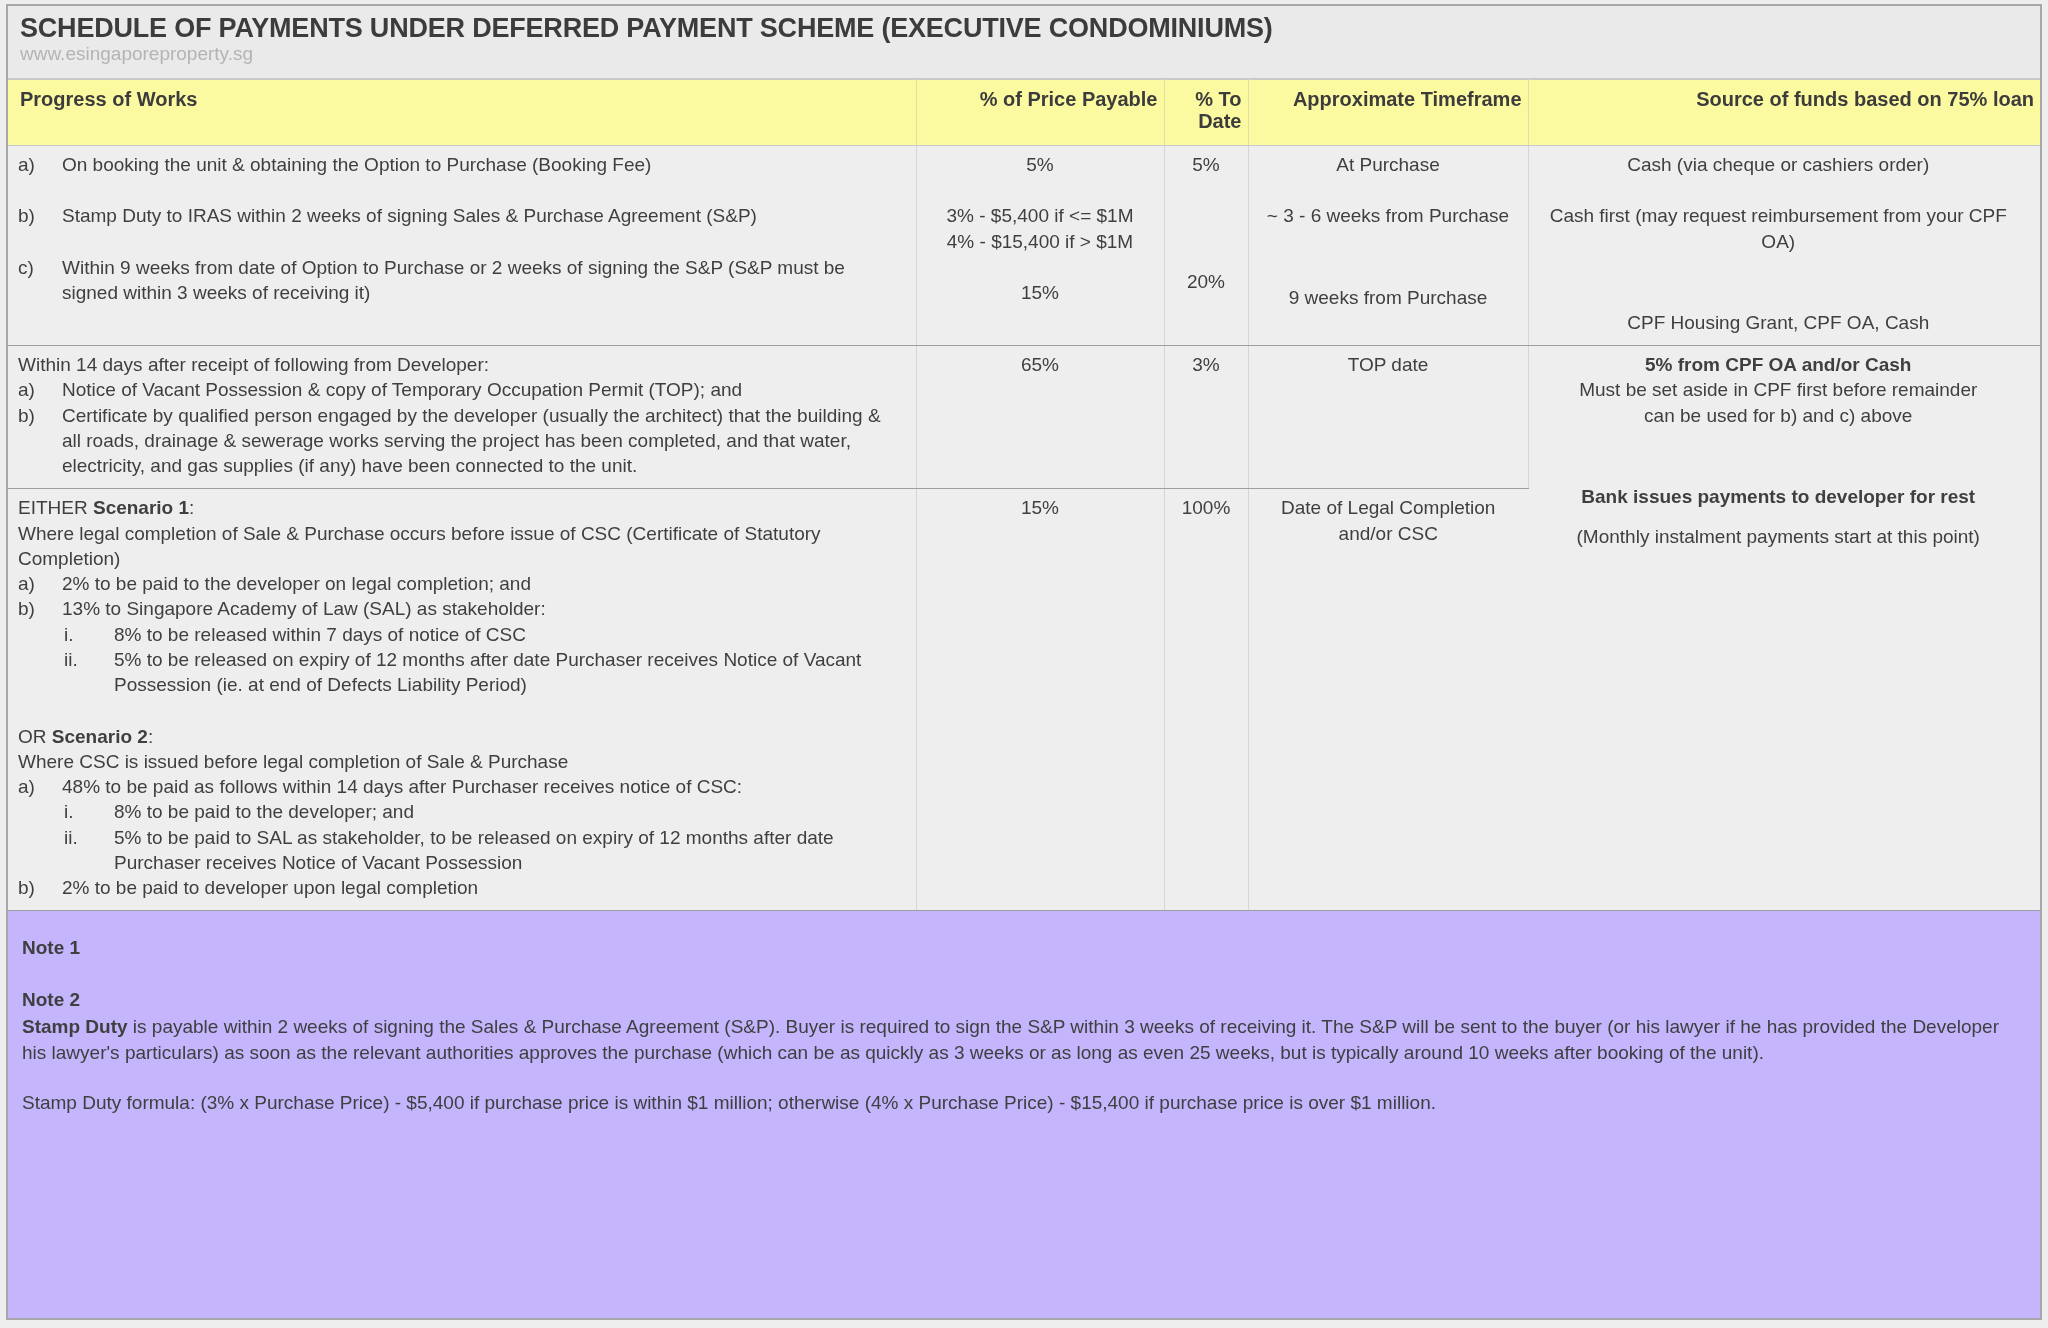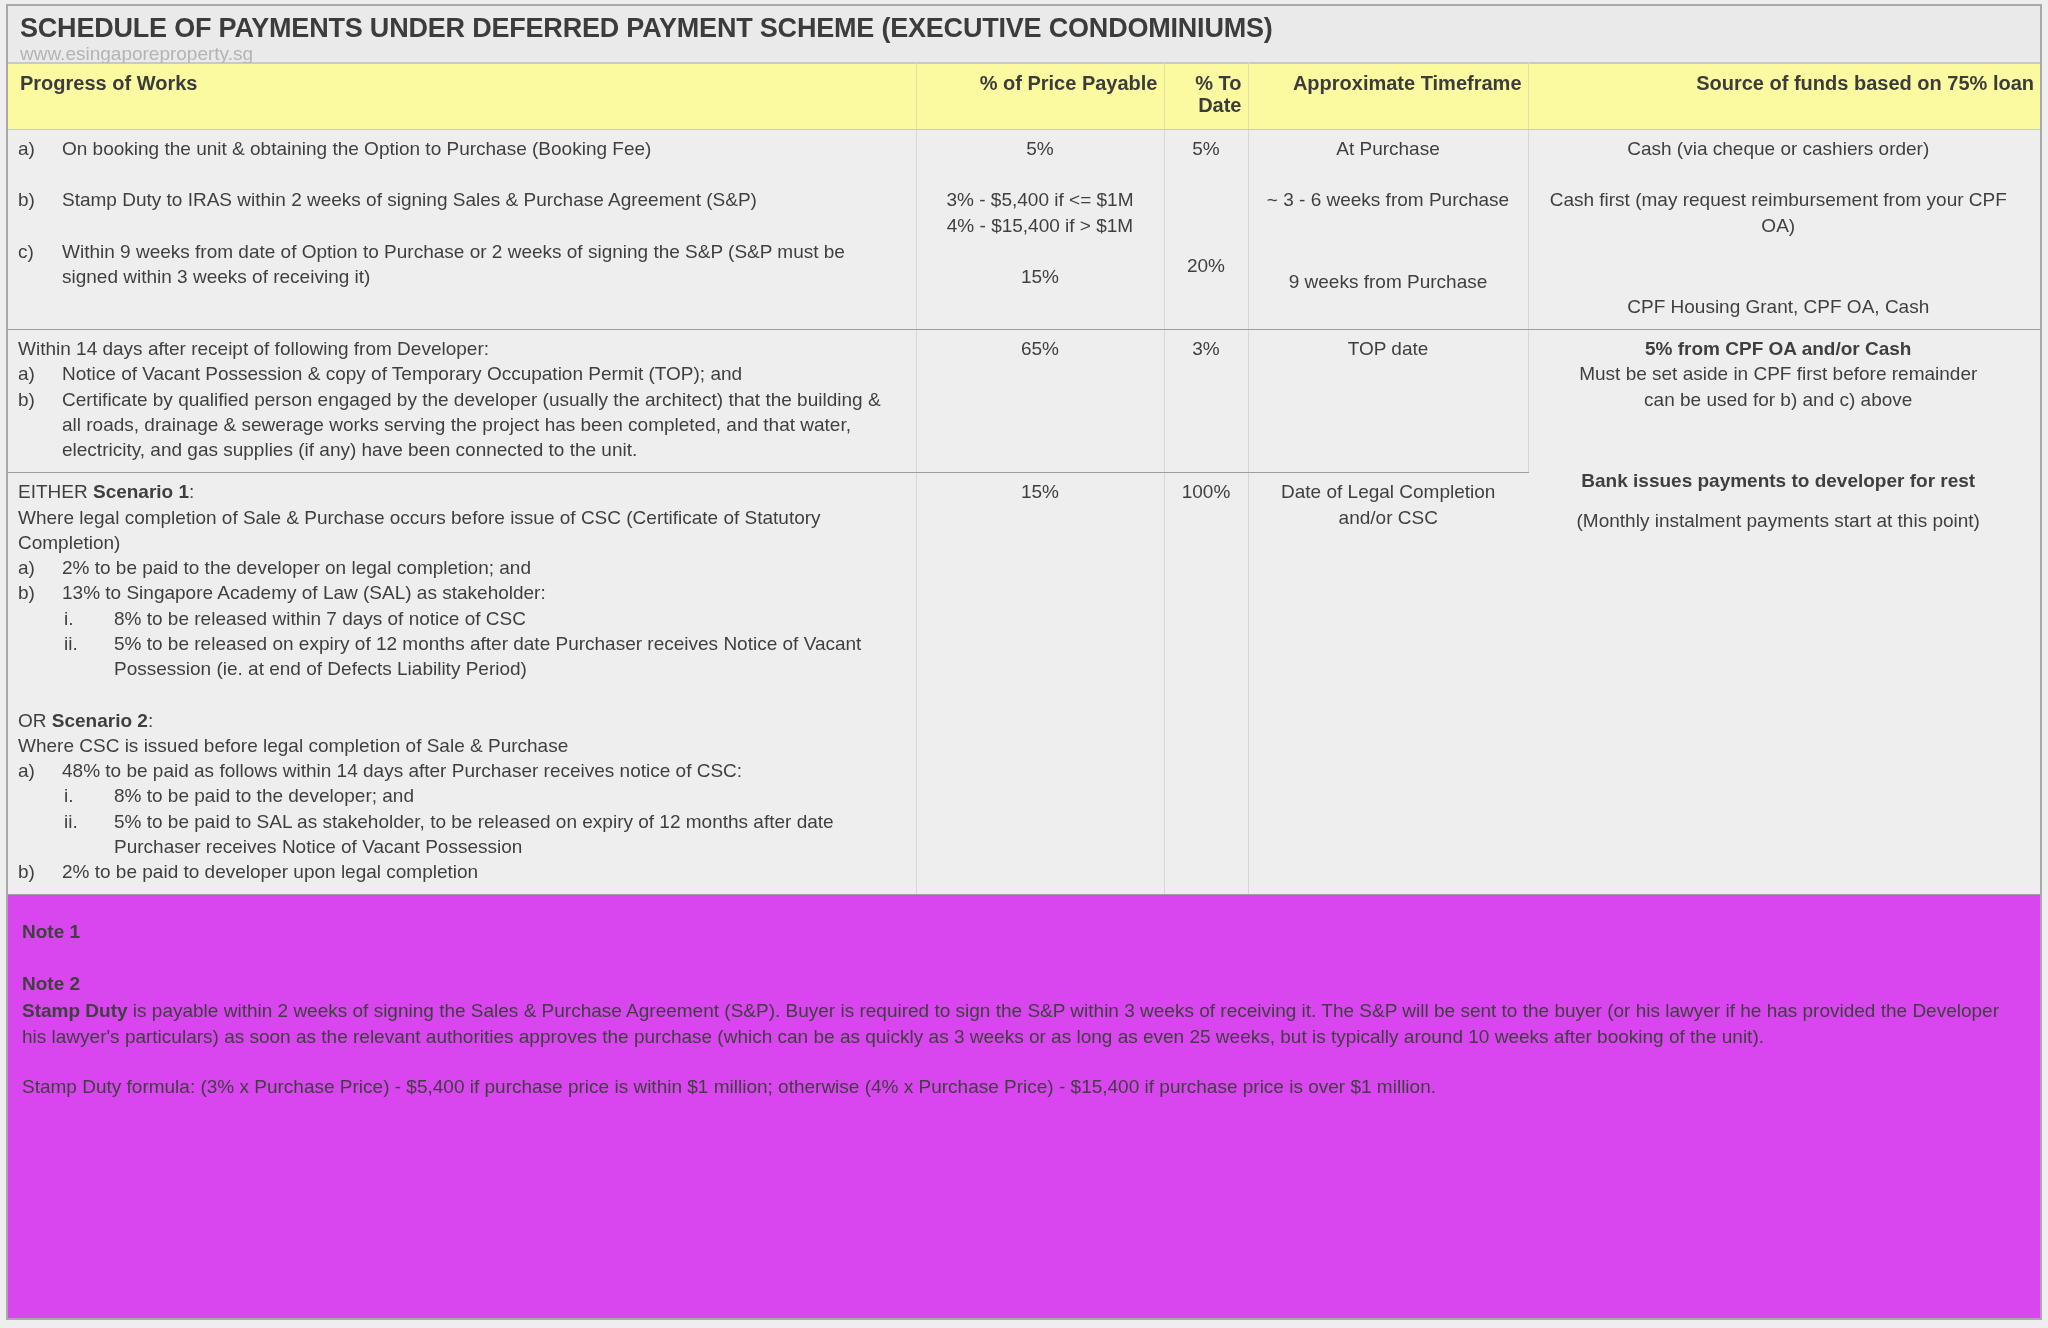--- a/index.html
+++ b/index.html
@@ -32,21 +32,21 @@
     flex-direction: column;
   }
 
   
   .title-block {
     flex: 0 0 auto;
     padding: 8px 0 6px 12px;
     background: #eaeaea;
     border-bottom: 1px solid #c9c9c9;
     box-sizing: border-box;
-    height: 57px;
+    height: 73px;
   }
   .doc-title {
     font-size: 27px;
     font-weight: bold;
     color: #3c3c3c;
     letter-spacing: -0.2px;
     line-height: 1.05;
     white-space: nowrap;
   }
   .doc-site {
@@ -112,21 +112,21 @@
   .itm { display: flex; margin-bottom: 0; }
   .itm .mk { flex: 0 0 44px; }
   .itm .bd { flex: 1 1 auto; }
   .indent1 { padding-left: 46px; }
   .itm .mk.rn { flex: 0 0 50px; }
   .gap26 { height: 26px; }
 
   
   .notes {
     flex: 1 1 auto;
-    background: #d946ef;
+    background: #c4b5fd;
     padding: 24px 14px 10px 14px;
     box-sizing: border-box;
     font-size: 19px;
     color: #3f3f3f;
     line-height: 1.38;
   }
   .note-hd {
     font-weight: bold;
     margin-bottom: 1px;
   }

